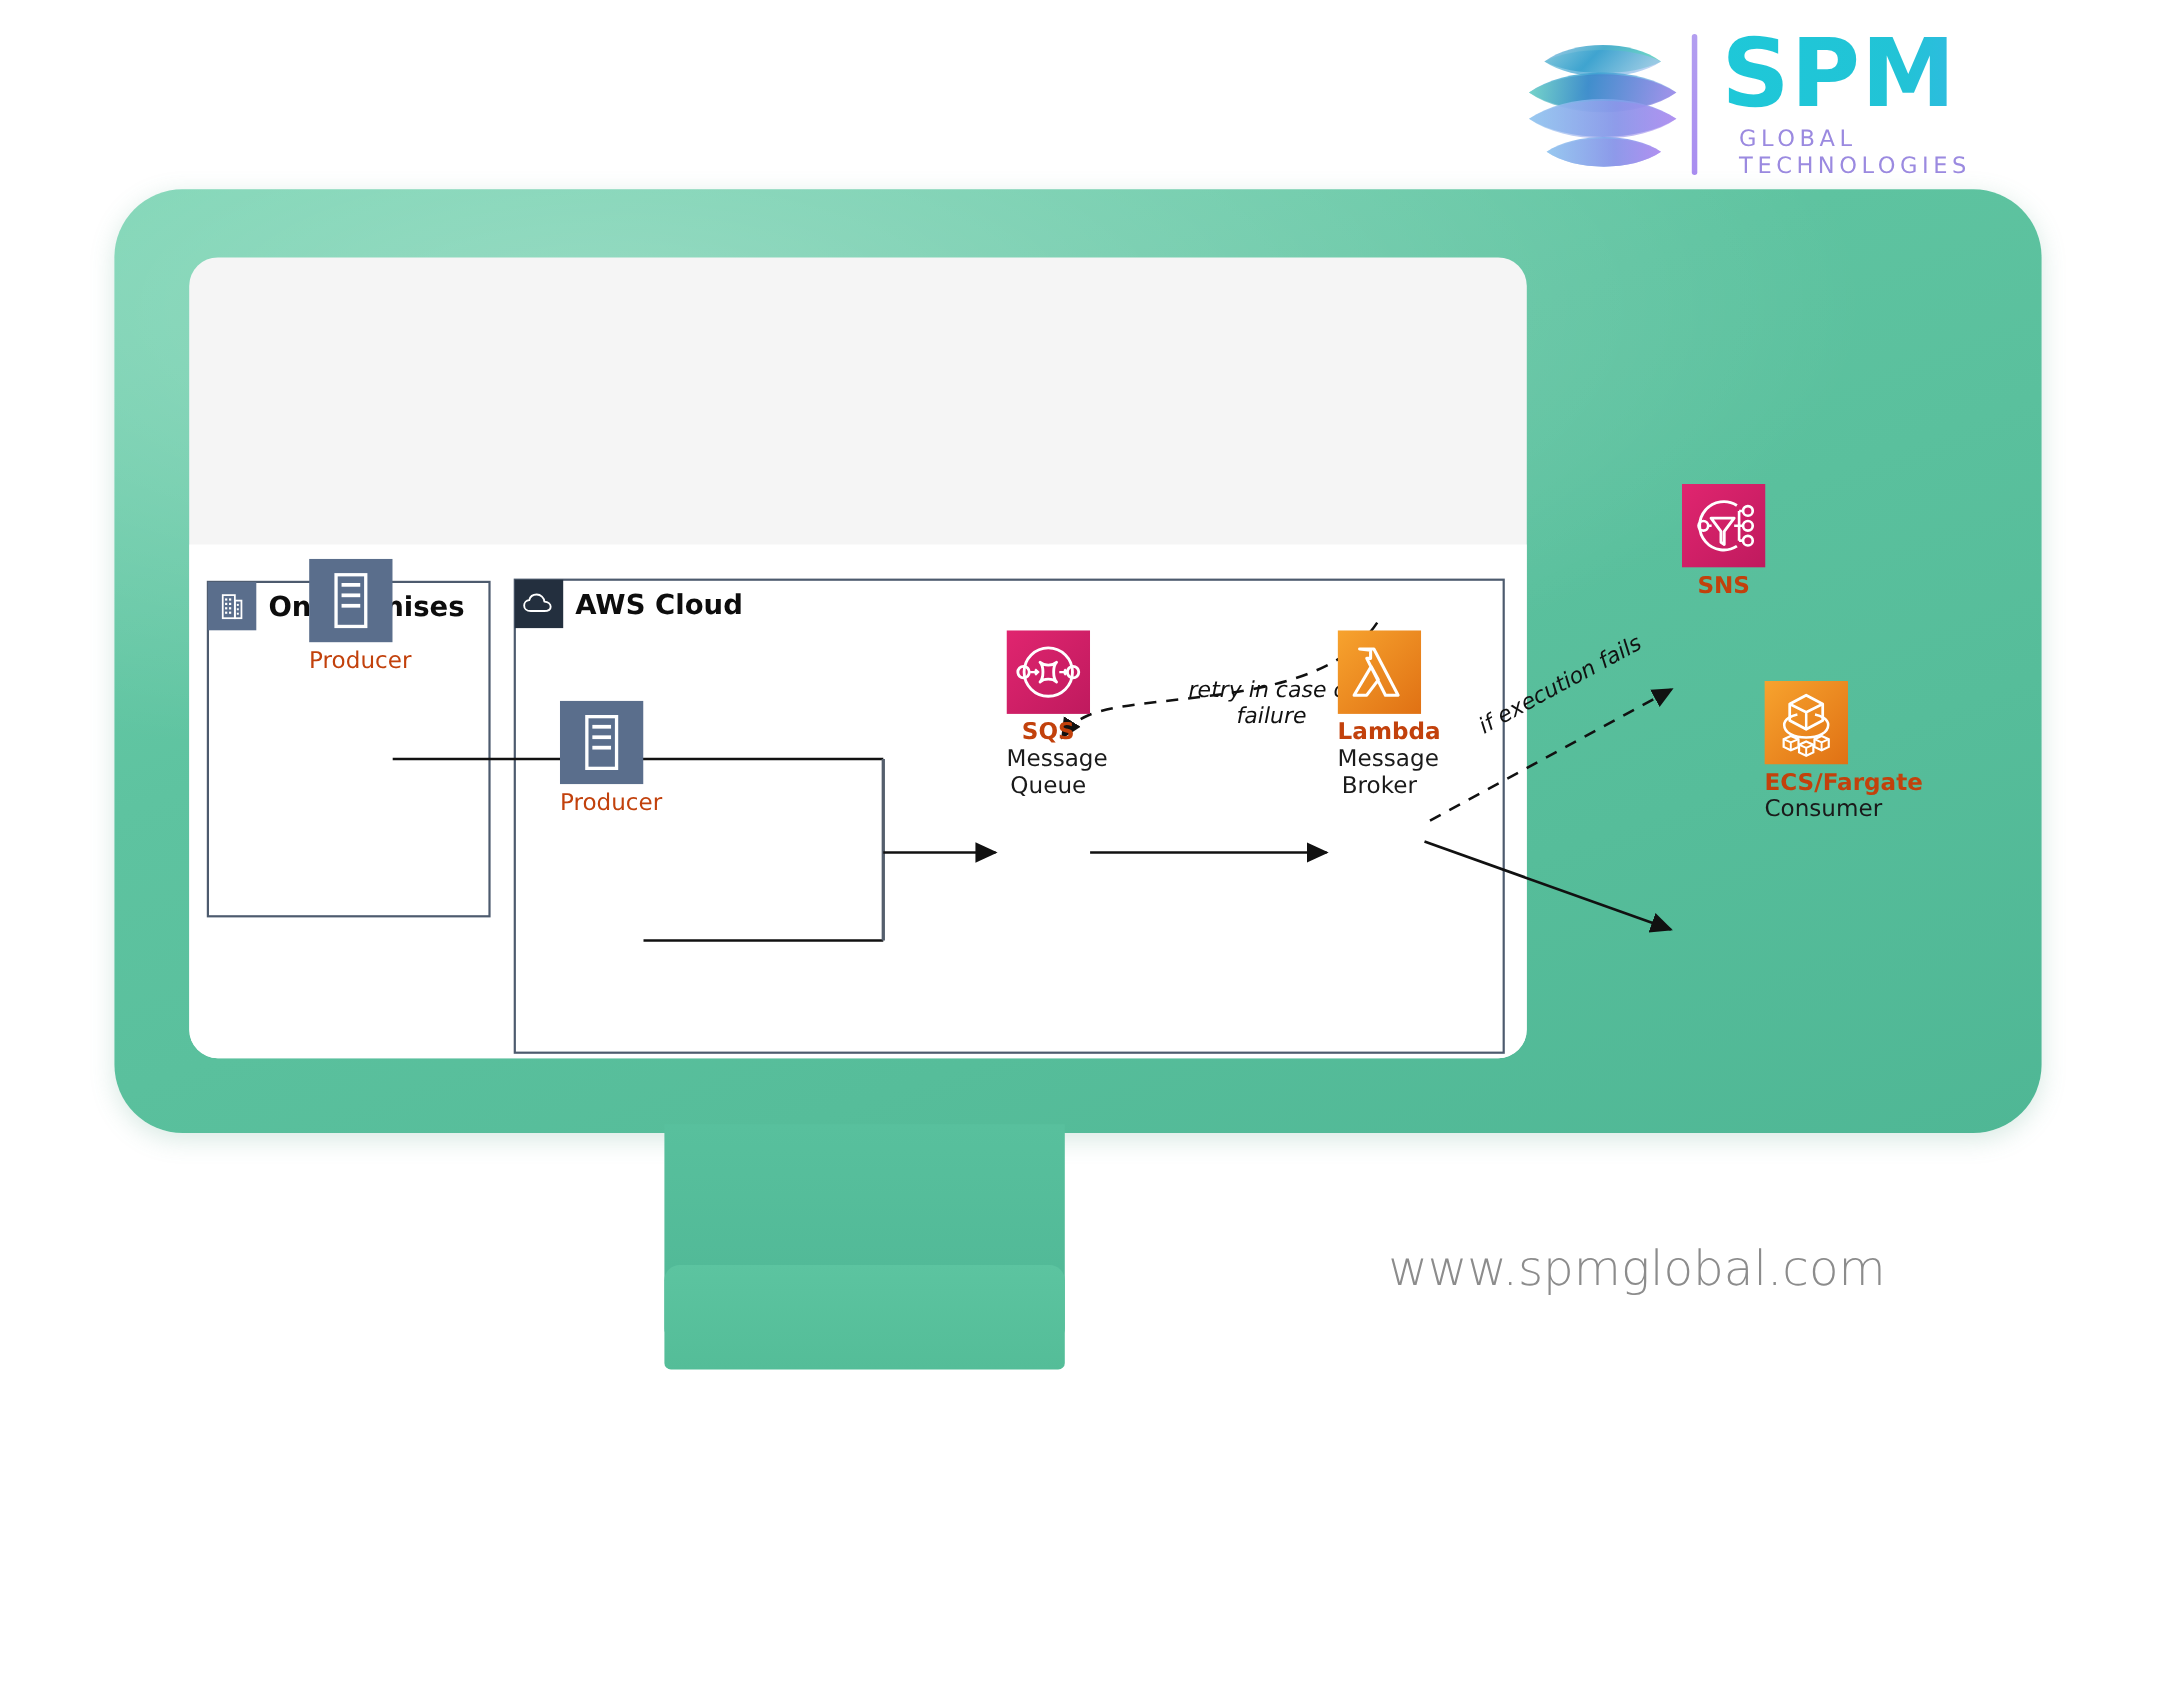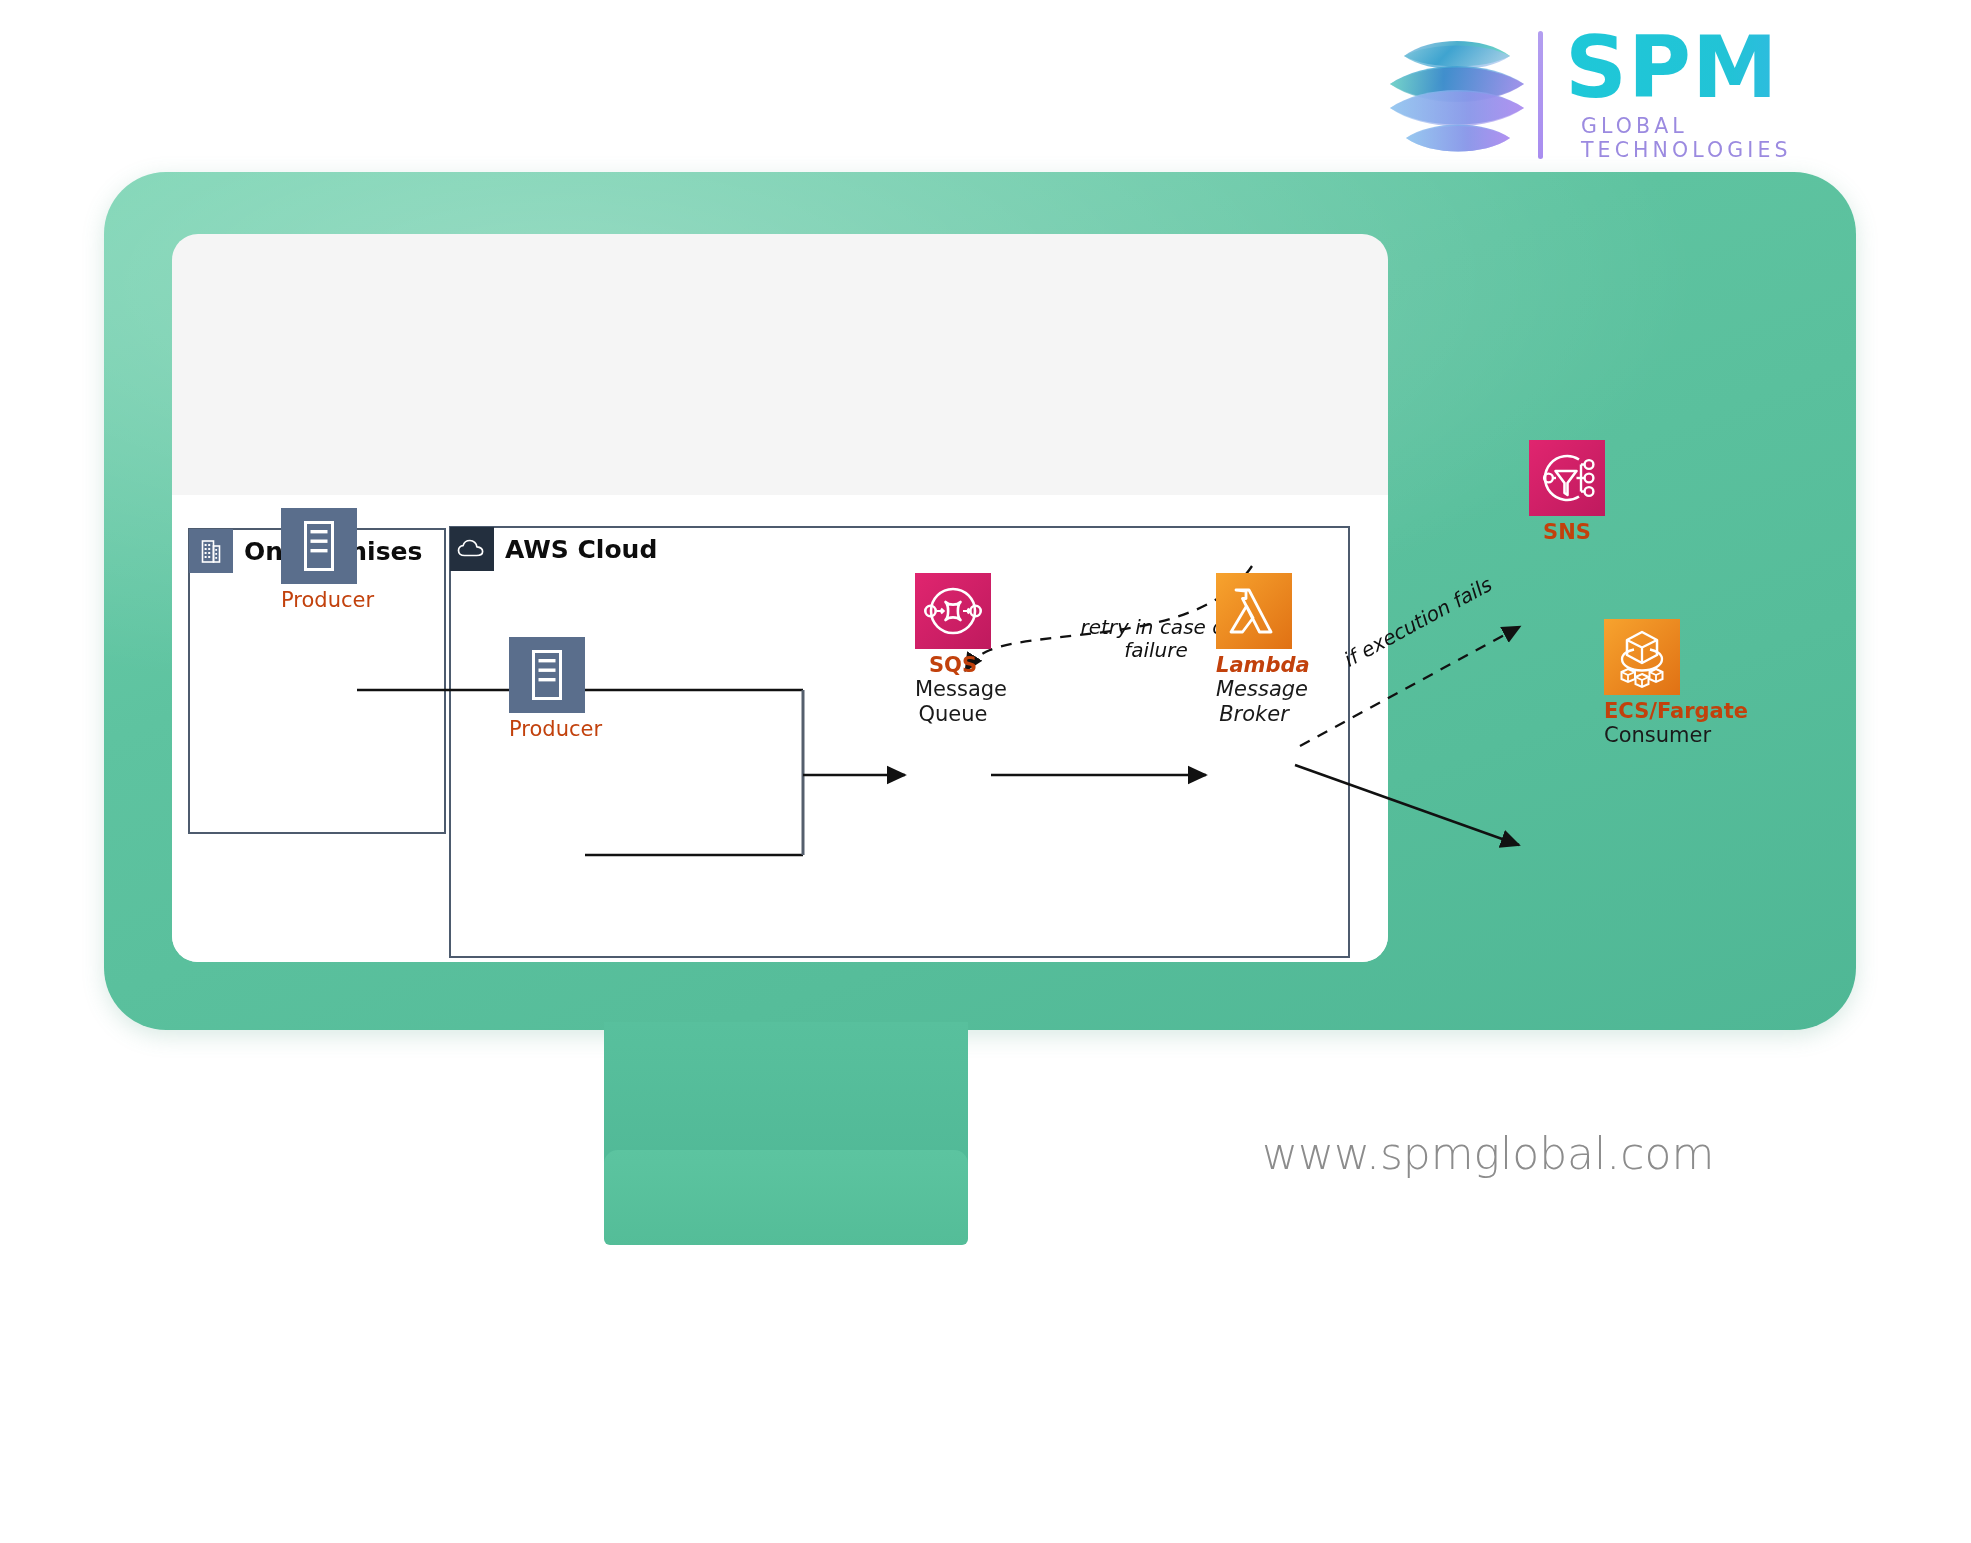--- a/index.html
+++ b/index.html
@@ -140,21 +140,21 @@
   }
   .diagram > * { pointer-events: auto; }
 
   
   .group-box {
     position: absolute;
     border: 2px solid #4d5b6e;
     background: transparent;
   }
   .group-onprem { left: 188px; top: 528px; width: 258px; height: 306px; }
-  .group-aws    { left: 449px; top: 526px; width: 901px; height: 432px; padding-left: 11px; }
+  .group-aws    { left: 467px; top: 526px; width: 901px; height: 432px; padding-left: 11px; }
 
   .group-badge {
     position: absolute;
     left: -1px;
     top: -1px;
     width: 44px;
     height: 44px;
     display: flex;
     align-items: center;
     justify-content: center;
@@ -201,21 +201,21 @@
     color: #1a1a1a;
     line-height: 1.16;
     white-space: nowrap;
     font-family: "DejaVu Sans", sans-serif;
   }
 
   
   .node-producer-1 { left: 281px; top: 508px; width: 76px; }
   .node-producer-2 { left: 509px; top: 637px; width: 76px; }
   .node-sqs        { left: 915px; top: 573px; width: 76px; }
-  .node-lambda     { left: 1216px; top: 573px; width: 76px; font-style: italic; }
+  .node-lambda     { left: 1216px; top: 573px; width: 76px; }
   .node-sns        { left: 1529px; top: 440px; width: 76px; }
   .node-ecs        { left: 1604px; top: 619px; width: 76px; }
 
   
   .connectors {
     position: absolute;
     left: 0; top: 0;
     width: 1971px;
     height: 1543px;
     pointer-events: none;

